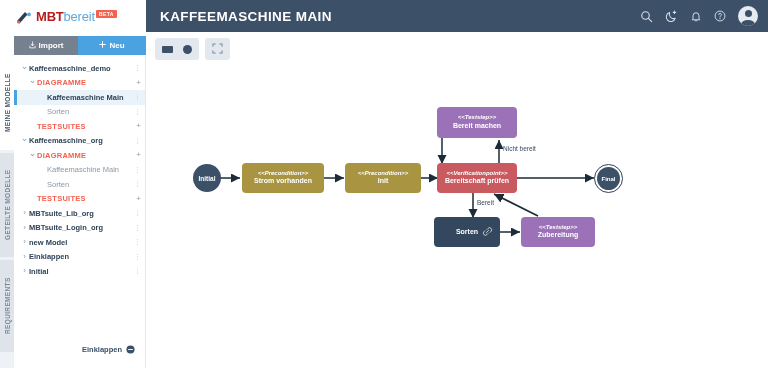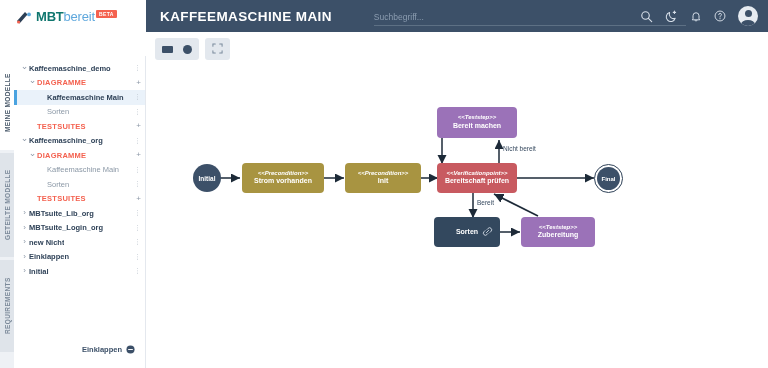--- a/index.html
+++ b/index.html
@@ -11,21 +11,21 @@
   }
   #app { position: relative; width: 768px; height: 368px; background: #fff; }
 
   
   .logo-bar {
     position: absolute; left: 0; top: 0; width: 146px; height: 32px;
     background: #ffffff; display: flex; align-items: center; padding-left: 16px;
   }
   .logo-mark { width: 16px; height: 13px; position: relative; margin-right: 4px; }
   .logo-text { font-size: 13px; font-weight: bold; letter-spacing: -.2px; line-height: 1; }
-  .logo-mbt { color: #0f766e; }
+  .logo-mbt { color: #b91c1c; }
   .logo-suite { color: #5fa8dd; font-weight: normal; }
   .beta-badge {
     background: #f4614f; color: #fff; font-size: 5px; font-weight: bold;
     padding: 1px 3px; border-radius: 1px; letter-spacing: .4px;
     position: relative; top: -5px; margin-left: 1px;
   }
 
   .topbar {
     position: absolute; left: 146px; top: 0; width: 622px; height: 32px;
     background: #3c5068; display: flex; align-items: center;
@@ -182,23 +182,20 @@
         <circle cx="13" cy="3.4" r="1.9" fill="#5fa8dd"></circle>
       </svg>
     </span>
     <span class="logo-text">
       <span class="logo-mbt">MBT</span><span class="logo-suite">bereit</span><span class="beta-badge">BETA</span>
     </span>
   </div>
 
   <div class="topbar">
     <div class="doc-title">KAFFEEMASCHINE MAIN</div>
-    <div class="search-wrap">
-      <input class="search-input" type="text" placeholder="Suchbegriff..." style="">
-    </div>
     <div class="topbar-icons">
       <span class="ticon">
         <svg width="13" height="13" viewBox="0 0 16 16" fill="none" stroke="#d7dfe9" stroke-width="1.4">
           <circle cx="6.8" cy="6.8" r="4.6"></circle>
             <line x1="10.3" y1="10.3" x2="14.4" y2="14.4" stroke-linecap="round"></line>
         </svg>
       </span>
       <span class="ticon">
         <svg width="13" height="13" viewBox="0 0 16 16" fill="none" stroke="#d7dfe9" stroke-width="1.3">
           <path d="M12.5 10.2A5.4 5.4 0 0 1 5.6 3.2 5.6 5.6 0 1 0 12.5 10.2Z" stroke-linejoin="round"></path>
@@ -215,20 +212,39 @@
         <svg width="12" height="12" viewBox="0 0 16 16" fill="none" stroke="#d7dfe9" stroke-width="1.25">
           <circle cx="8" cy="8" r="6.6"></circle>
           <path d="M6.3 6.2a1.8 1.8 0 1 1 2.4 1.7c-.5.25-.7.6-.7 1.1v.4" stroke-linecap="round"></path>
           <circle cx="8" cy="11.5" r=".75" fill="#d7dfe9" stroke="none"></circle>
         </svg>
       </span>
       <span class="avatar"></span>
     </div>
   </div>
 
+  <div class="actionbar">
+    <div class="btn-import">
+      <span>
+        <svg width="7" height="8" viewBox="0 0 10 11" fill="none" stroke="#fff" stroke-width="1.1">
+          <path d="M1.2 7.2v2.4h7.6V7.2" stroke-linecap="round"></path>
+          <path d="M5 1v5.4M2.9 4.4 5 6.6l2.1-2.2" stroke-linecap="round" stroke-linejoin="round"></path>
+        </svg>
+      </span>
+      <span>Import</span>
+    </div>
+    <div class="btn-neu">
+      <span>
+        <svg width="7" height="7" viewBox="0 0 10 10" stroke="#fff" stroke-width="1.4">
+          <path d="M5 1v8M1 5h8" stroke-linecap="round"></path>
+        </svg>
+      </span>
+      <span>Neu</span>
+    </div>
+  </div>
 
   <div class="diag-toolbar">
     <div class="tool-group">
       <span class="tool-btn">
           <span class="sh-rect"></span>
         </span>
       <span class="tool-btn">
           <span class="sh-circ"></span>
         </span>
     </div>
@@ -312,21 +328,21 @@
           <span class="lbl t-model">MBTsuite_Lib_org</span>
           <span class="dots">⋮</span>
         </div>
         <div class="trow lvl0">
           <span class="chev" style="font-size: 8px;">›</span>
           <span class="lbl t-model">MBTsuite_Login_org</span>
           <span class="dots">⋮</span>
         </div>
         <div class="trow lvl0">
           <span class="chev" style="font-size: 8px;">›</span>
-          <span class="lbl t-model">new Nicht</span>
+          <span class="lbl t-model">new Model</span>
           <span class="dots">⋮</span>
         </div>
         <div class="trow lvl0">
           <span class="chev" style="font-size: 8px;">›</span>
           <span class="lbl t-model">Einklappen</span>
           <span class="dots">⋮</span>
         </div>
         <div class="trow lvl0">
           <span class="chev" style="font-size: 8px;">›</span>
           <span class="lbl t-model">Initial</span>

